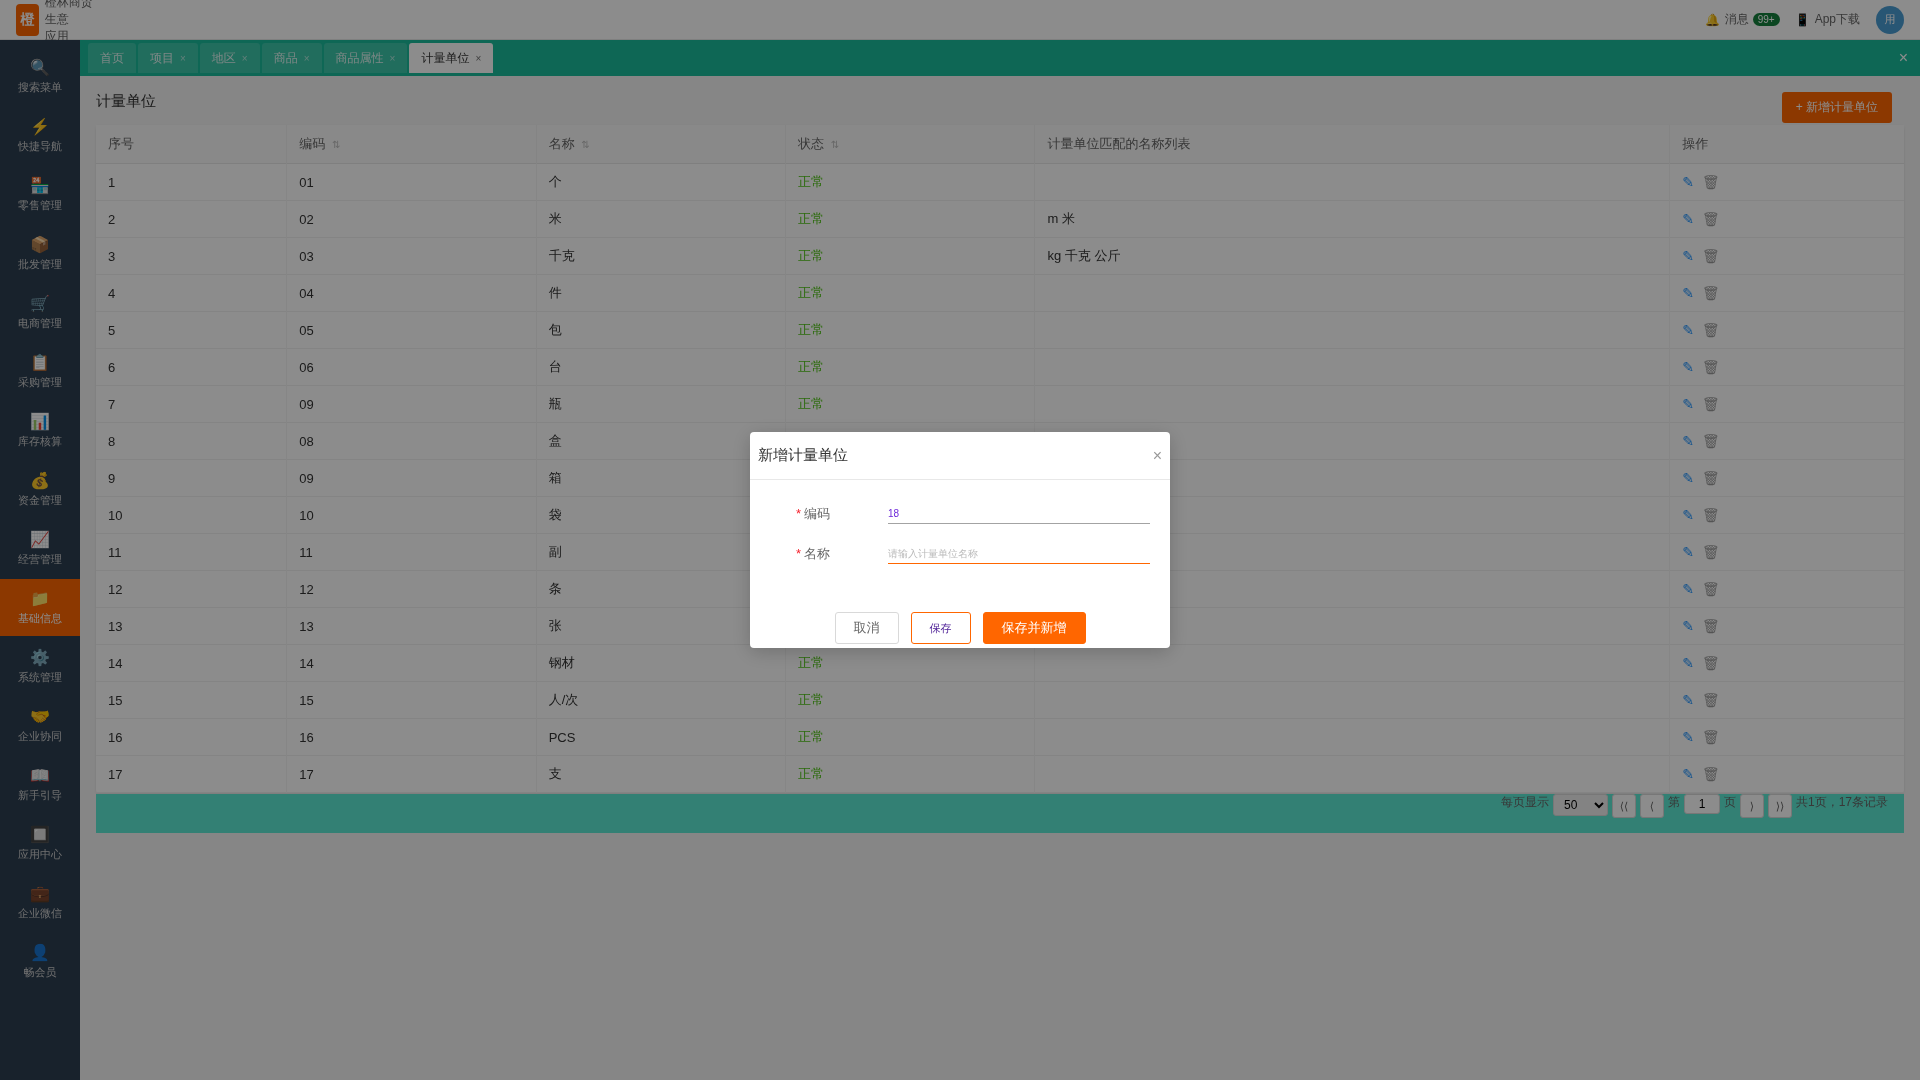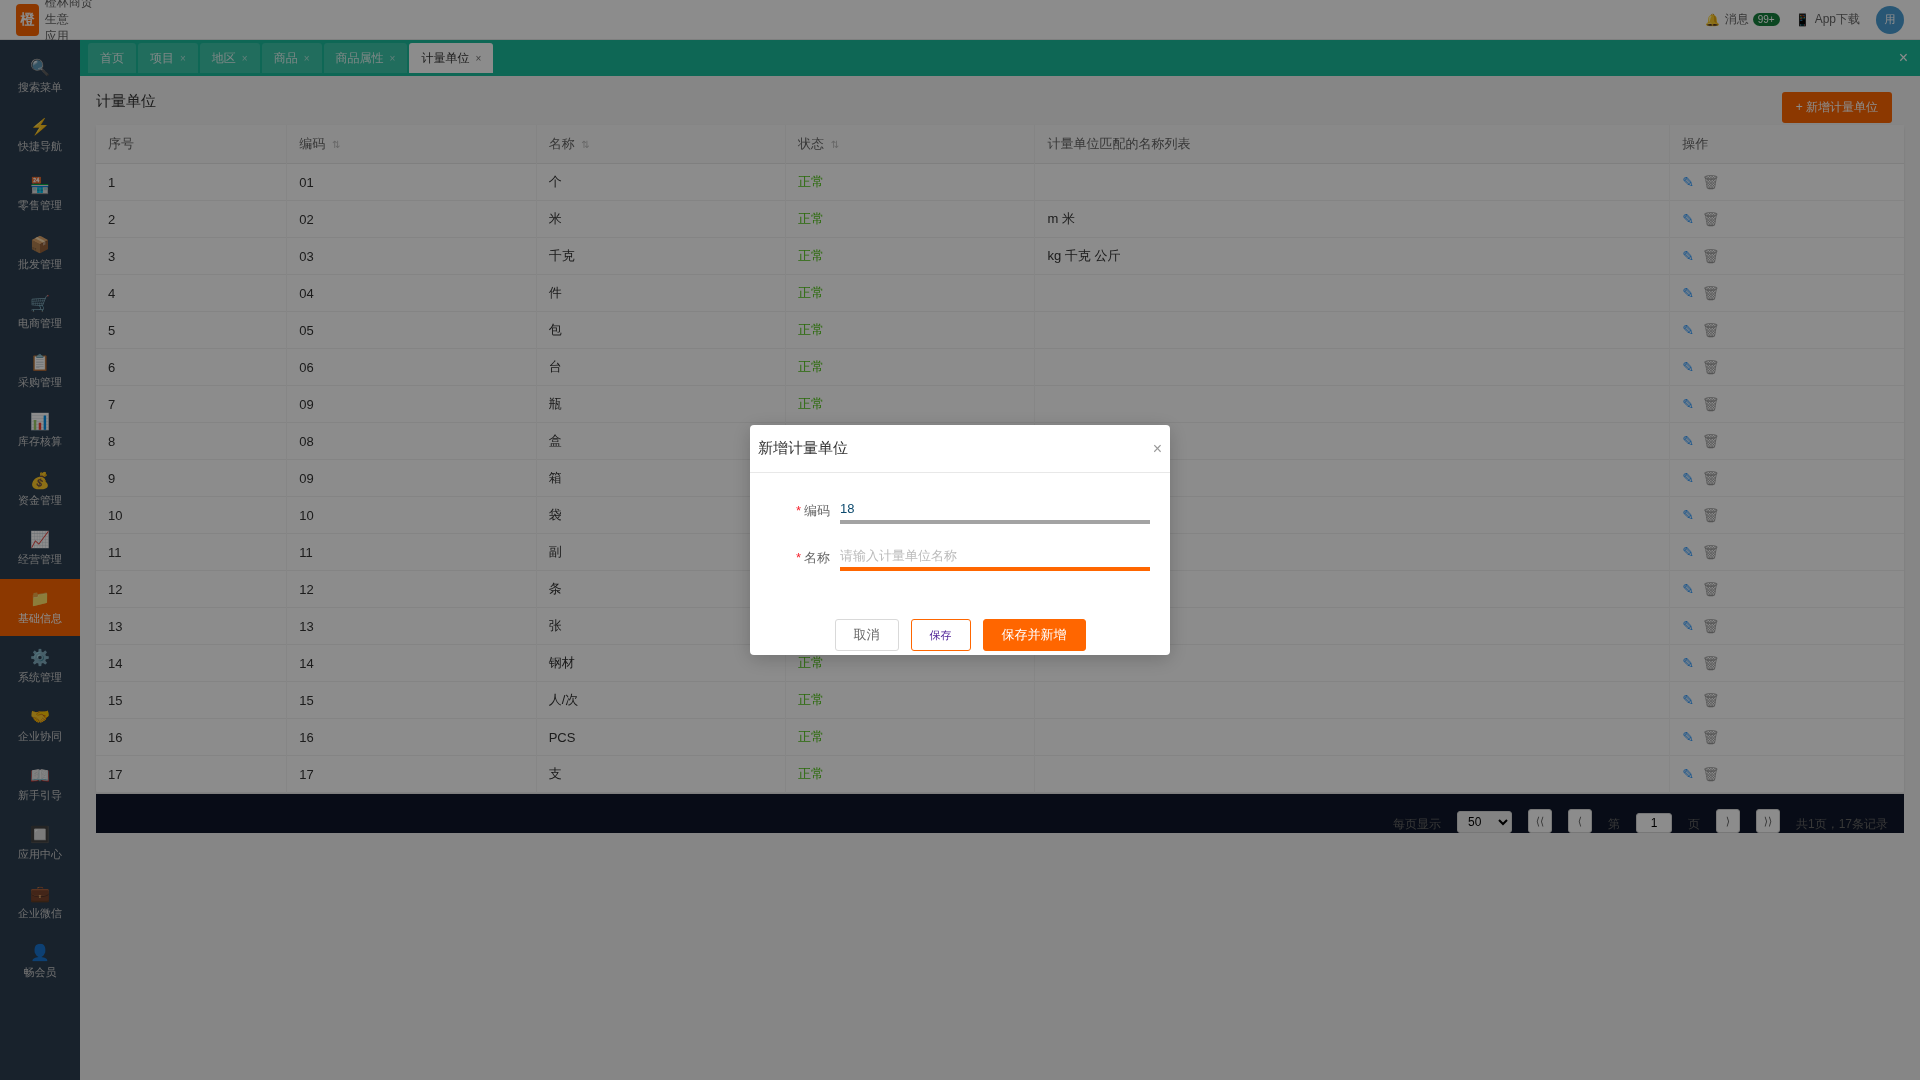--- a/index.html
+++ b/index.html
@@ -49,36 +49,36 @@
     tbody tr { border-bottom: 1px solid #f0f0f0; }
     tbody td { padding: 9px 12px; color: #333; border-right: 1px solid #f5f5f5; }
     tbody td:last-child { border-right: none; }
     .status-normal { color: #52c41a; }
     .action-btns { display: flex; gap: 8px; }
     .edit-icon { color: #1890ff; cursor: pointer; font-size: 14px; }
     .del-icon { color: #999; cursor: pointer; font-size: 14px; }
     .sort-arrows { color: #bbb; font-size: 10px; margin-left: 3px; }
 
     
-    .pagination-bar { height: 40px; background: #0f172a; border-top: 1px solid #e8e8e8; display: flex; align-items: flex-end; justify-content: flex-end; padding: 0 16px; gap: 16px; font-size: 12px; color: #666; }
+    .pagination-bar { height: 40px; background: #5eead4; border-top: 1px solid #e8e8e8; display: flex; align-items: flex-start; justify-content: flex-end; padding: 0 16px; gap: 4px; font-size: 12px; color: #666; }
     .page-size-select { border: 1px solid #d9d9d9; border-radius: 3px; padding: 2px 6px; font-size: 12px; }
     .page-nav-btn { border: 1px solid #d9d9d9; background: #fff; width: 24px; height: 24px; border-radius: 3px; cursor: pointer; display: flex; align-items: center; justify-content: center; font-size: 11px; color: #666; }
     .page-input { border: 1px solid #d9d9d9; border-radius: 3px; width: 36px; text-align: center; padding: 2px 4px; font-size: 12px; }
 
     
     .overlay { position: fixed; top: 0; left: 0; width: 100%; height: 100%; background: rgba(0,0,0,0.45); z-index: 1000; }
     .modal { position: fixed; top: 50%; left: 50%; transform: translate(-50%, -50%); background: #fff; border-radius: 4px; box-shadow: 0 4px 20px rgba(0,0,0,0.2); z-index: 1001; width: 420px; }
     .modal-header { padding: 14px 8px; border-bottom: 1px solid #e8e8e8; display: flex; align-items: center; justify-content: space-between; }
     .modal-title { font-size: 15px; font-weight: 500; color: #333; }
     .modal-close { cursor: pointer; color: #999; font-size: 16px; }
     .modal-body { padding: 24px 20px 16px; }
-    .form-row { display: flex; align-items: center; margin-bottom: 20px; }
+    .form-row { display: flex; align-items: center; margin-bottom: 20px; gap: 48px; }
     .form-label { width: 60px; text-align: right; font-size: 13px; color: #666; margin-right: 10px; flex-shrink: 0; }
     .form-label .required { color: #f5222d; margin-right: 3px; }
-    .form-input { flex: 1; border: none; border-bottom: 4px solid #a3a3a3; padding: 4px 0; font-size: 13px; outline: none; color: #0c4a6e; }
+    .form-input { flex: 1; border: none; border-bottom: 1px solid #a3a3a3; padding: 4px 0; font-size: 10px; outline: none; color: #6d28d9; }
     .form-input.active-border { border-bottom-color: #f60; }
     .form-input::placeholder { color: #bbb; }
     .modal-footer { padding: 12px 20px 4px; display: flex; justify-content: center; gap: 12px; }
     .btn-cancel { border: 1px solid #d9d9d9; background: #fff; color: #666; padding: 6px 18px; border-radius: 3px; cursor: pointer; font-size: 13px; }
     .btn-save { background: #fff; border: 1px solid #f60; color: #4c1d95; padding: 6px 18px; border-radius: 3px; cursor: pointer; font-size: 11px; }
     .btn-save-add { background: #f60; border: 1px solid #f60; color: #fff; padding: 6px 18px; border-radius: 3px; cursor: pointer; font-size: 13px; }
   </style>
 </head>
 <body>
 

